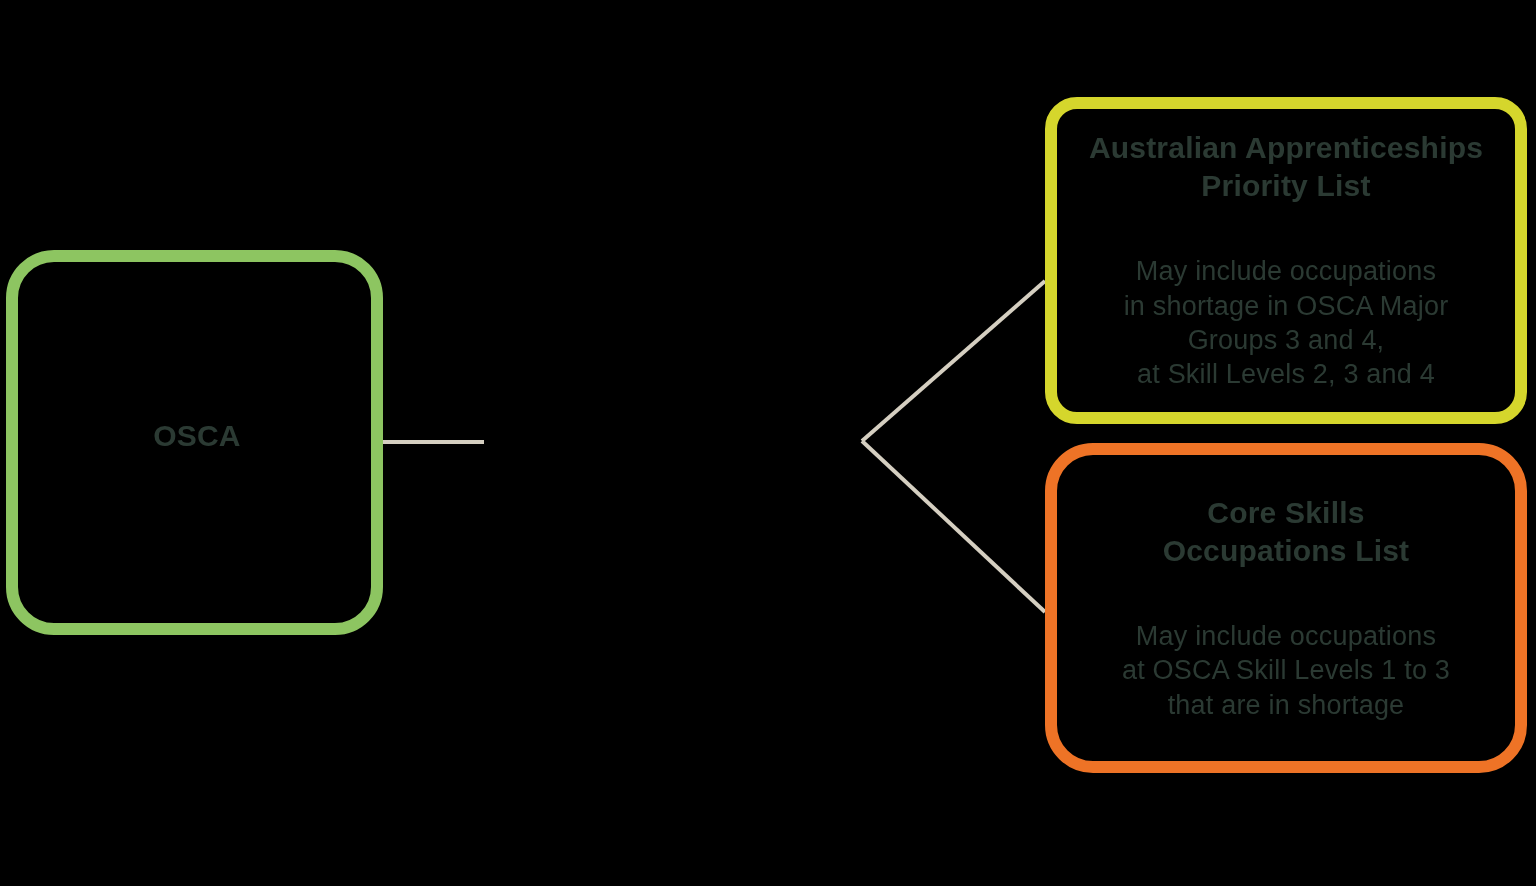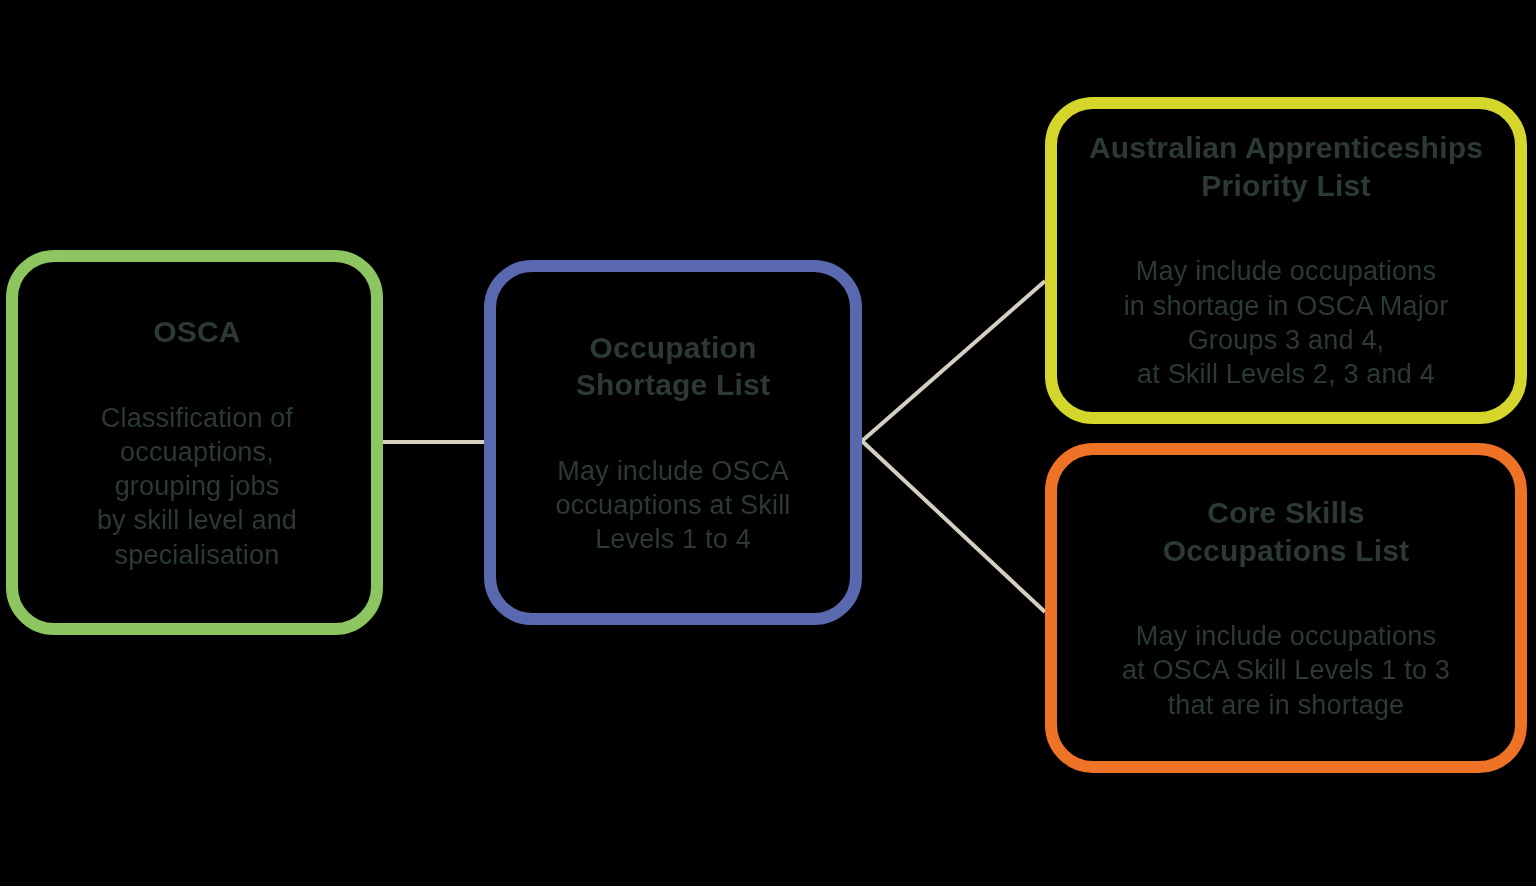--- a/index.html
+++ b/index.html
@@ -63,36 +63,24 @@
 <div id="stage">
 
   <svg id="connectors" viewBox="0 0 1536 886" xmlns="http://www.w3.org/2000/svg">
     <line x1="383" y1="442" x2="484" y2="442" stroke-width="4" stroke="#D5CFC1"></line>
     <line x1="862" y1="441" x2="1045" y2="281" stroke-width="4" stroke="#D5CFC1"></line>
     <line x1="862" y1="441" x2="1045" y2="612" stroke-width="4" stroke="#D5CFC1"></line>
   </svg>
 
   <div class="node" id="box-osca" style="border-color: rgb(141, 197, 97);">
     <div class="title">OSCA</div>
-    <div class="body">Classification of
-occuaptions,
-grouping jobs
-by skill level and
-specialisation</div>
   </div>
 
-  <div class="node" id="box-osl" style="border-color: rgb(90, 104, 176);">
-    <div class="title">Occupation
-Shortage List</div>
-    <div class="body">May include OSCA
-occuaptions at Skill
-Levels 1 to 4</div>
-  </div>
 
-  <div class="node" id="box-aapl" style="border-color: rgb(213, 214, 44);">
+  <div class="node" id="box-aapl" style="border-color: rgb(213, 214, 44); border-radius: 32px;">
     <div class="title">Australian Apprenticeships
 Priority List</div>
     <div class="body">May include occupations
 in shortage in OSCA Major
 Groups 3 and 4,
 at Skill Levels 2, 3 and 4</div>
   </div>
 
   <div class="node" id="box-csol" style="border-color: rgb(238, 115, 38);">
     <div class="title">Core Skills

